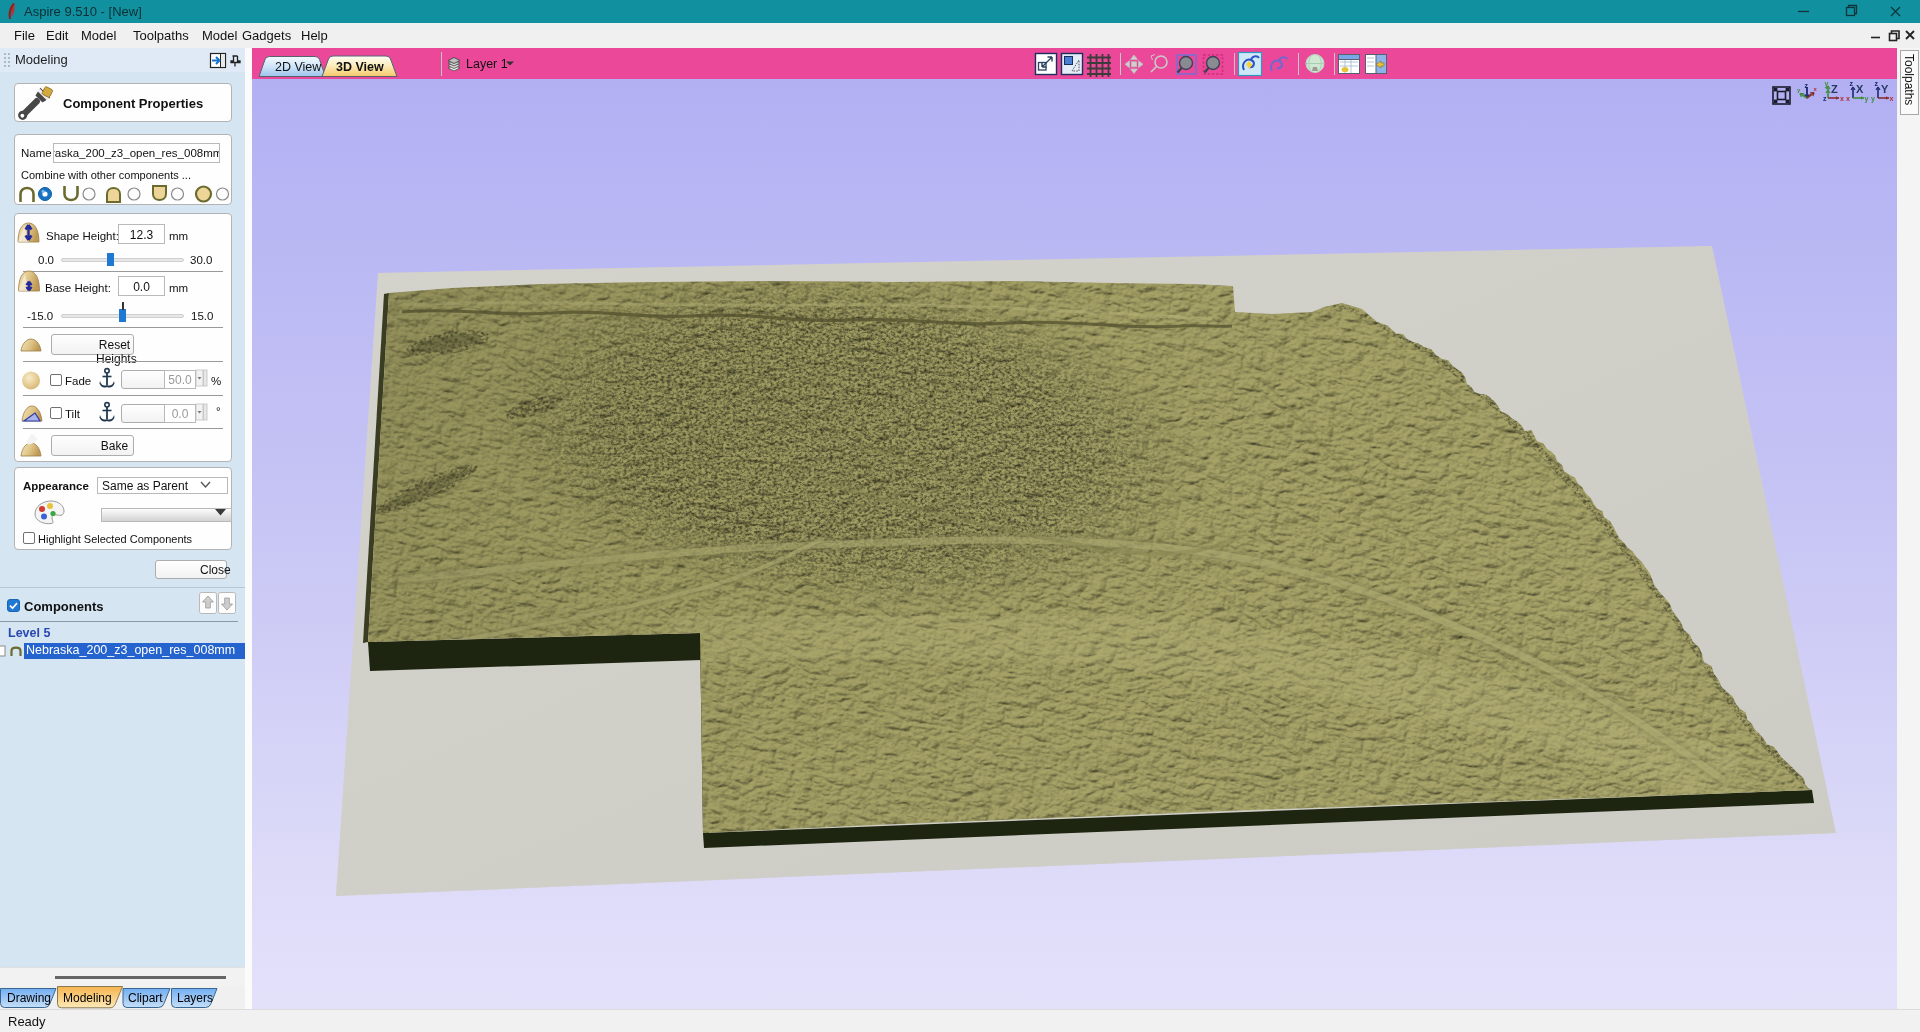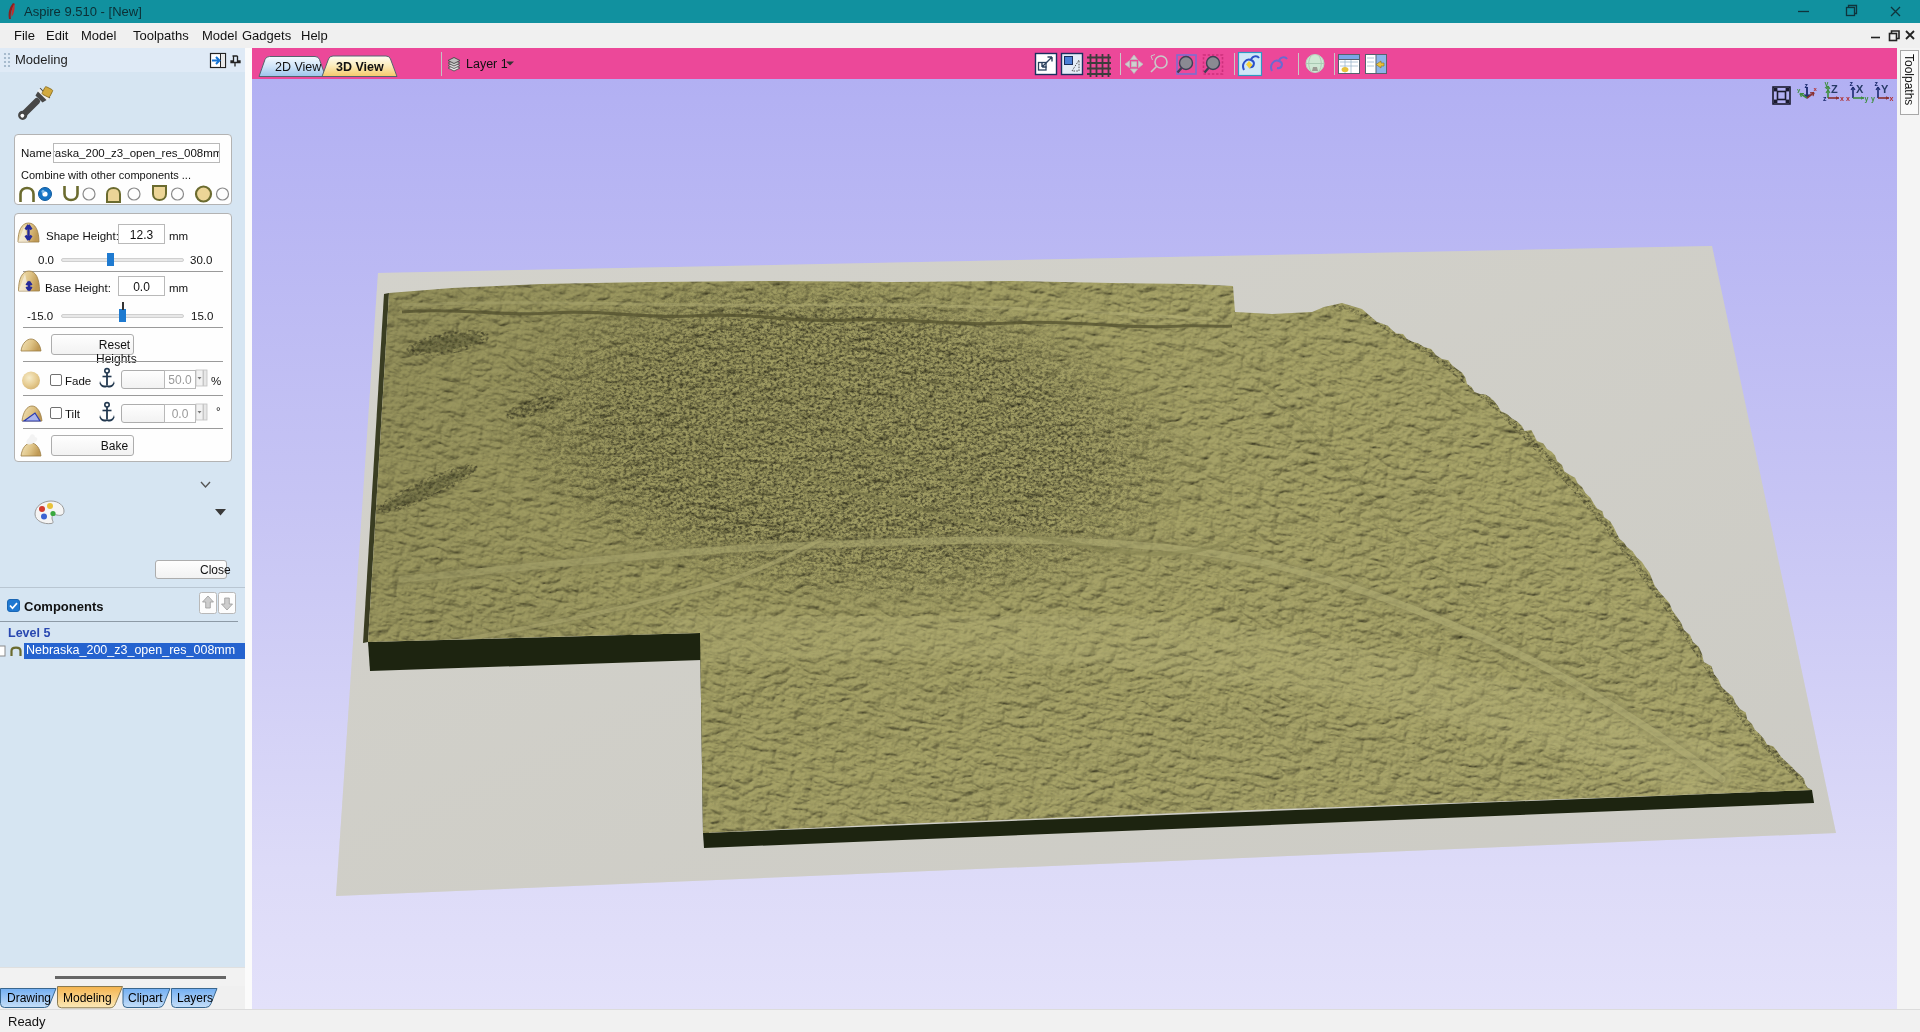--- a/index.html
+++ b/index.html
@@ -94,20 +94,23 @@
           <circle cx="6" cy="2" r="1.1"></circle>
           <circle cx="2" cy="6" r="1.1"></circle>
           <circle cx="6" cy="6" r="1.1"></circle>
           <circle cx="2" cy="10" r="1.1"></circle>
           <circle cx="6" cy="10" r="1.1"></circle>
           <circle cx="2" cy="14" r="1.1"></circle>
           <circle cx="6" cy="14" r="1.1"></circle>
         </g>
       </svg>
   </div>
+  <div class="card" id="card-props">
+      <span class="lbl" style="left:48px;top:12px;font-weight:bold;font-size:13px">Component Properties</span>
+    </div>
   <div class="card" id="card-name">
     <span class="lbl" style="left:6px;top:12px">Name</span>
     <div class="input" style="left:38px;top:8px;width:167px;height:20px;overflow:hidden;white-space:nowrap">
         <span style="position:absolute;left:-3px;top:3px;font-size:11.5px">raska_200_z3_open_res_008mm</span>
       </div>
     <span class="lbl" style="left:6px;top:34px;font-size:11px">Combine with other components ...</span>
   </div>
   <div class="card" id="card-h">
     <span class="lbl" style="left:31px;top:16px">Shape Height:</span>
     <div class="input" style="left:103px;top:10px;width:47px;height:20px;text-align:center;padding-top:3px">12.3</div>
@@ -134,20 +137,27 @@
     <div class="input" style="left:149px;top:156px;width:32px;height:19px;text-align:center;padding-top:2px;color:#9a9a9a">50.0</div>
     <span class="lbl" style="left:196px;top:161px">%</span>
     <div class="sep" style="top:181px"></div>
     <div class="cb" style="left:35px;top:193px"></div>
     <span class="lbl" style="left:50px;top:194px">Tilt</span>
     <div class="btn" style="left:106px;top:190px;width:33px;height:19px;padding-top:2px;color:#9a9a9a">Set</div>
     <div class="input" style="left:149px;top:190px;width:32px;height:19px;text-align:center;padding-top:2px;color:#9a9a9a">0.0</div>
     <span class="lbl" style="left:201px;top:191px">°</span>
     <div class="sep" style="top:214px"></div>
     <div class="btn" style="left:36px;top:221px;width:83px;height:21px;padding-top:3px">Bake</div>
+  </div>
+  <div class="card" id="card-app">
+    <span class="lbl" style="left:8px;top:12px;font-weight:bold">Appearance</span>
+    <div class="input" style="left:82px;top:9px;width:131px;height:17px;padding:1px 0 0 4px">Same as Parent</div>
+    <div class="input" style="left:86px;top:40px;width:131px;height:14px;background:linear-gradient(#fdfdfd,#d2d2d2)"></div>
+    <div class="cb" style="left:8px;top:64px"></div>
+    <span class="lbl" style="left:23px;top:65px;font-size:11px">Highlight Selected Components</span>
   </div>
   <div class="btn" style="left:155px;top:512px;width:72px;height:19px;padding-top:2px">Close</div>
   <div class="sep" style="top:539px;left:0;width:245px;background:#b9c6d2"></div>
   <span class="lbl" style="left:24px;top:551px;font-weight:bold;font-size:13px">Components</span>
   <div class="sep" style="top:573px;left:0;width:238px;background:#8d9aa6"></div>
   <span class="lbl" style="left:8px;top:578px;color:#2847b0;font-weight:bold;font-size:12.5px">Level 5</span>
   <div class="abs" style="left:24px;top:595px;width:221px;height:16px;background:#2563cf"></div>
   <span class="lbl" style="left:26px;top:595px;color:#fff;font-size:12.5px">Nebraska_200_z3_open_res_008mm</span>
   <svg class="abs" style="left:0;top:0" width="245" height="919" viewBox="0 0 245 919">
     <defs>

